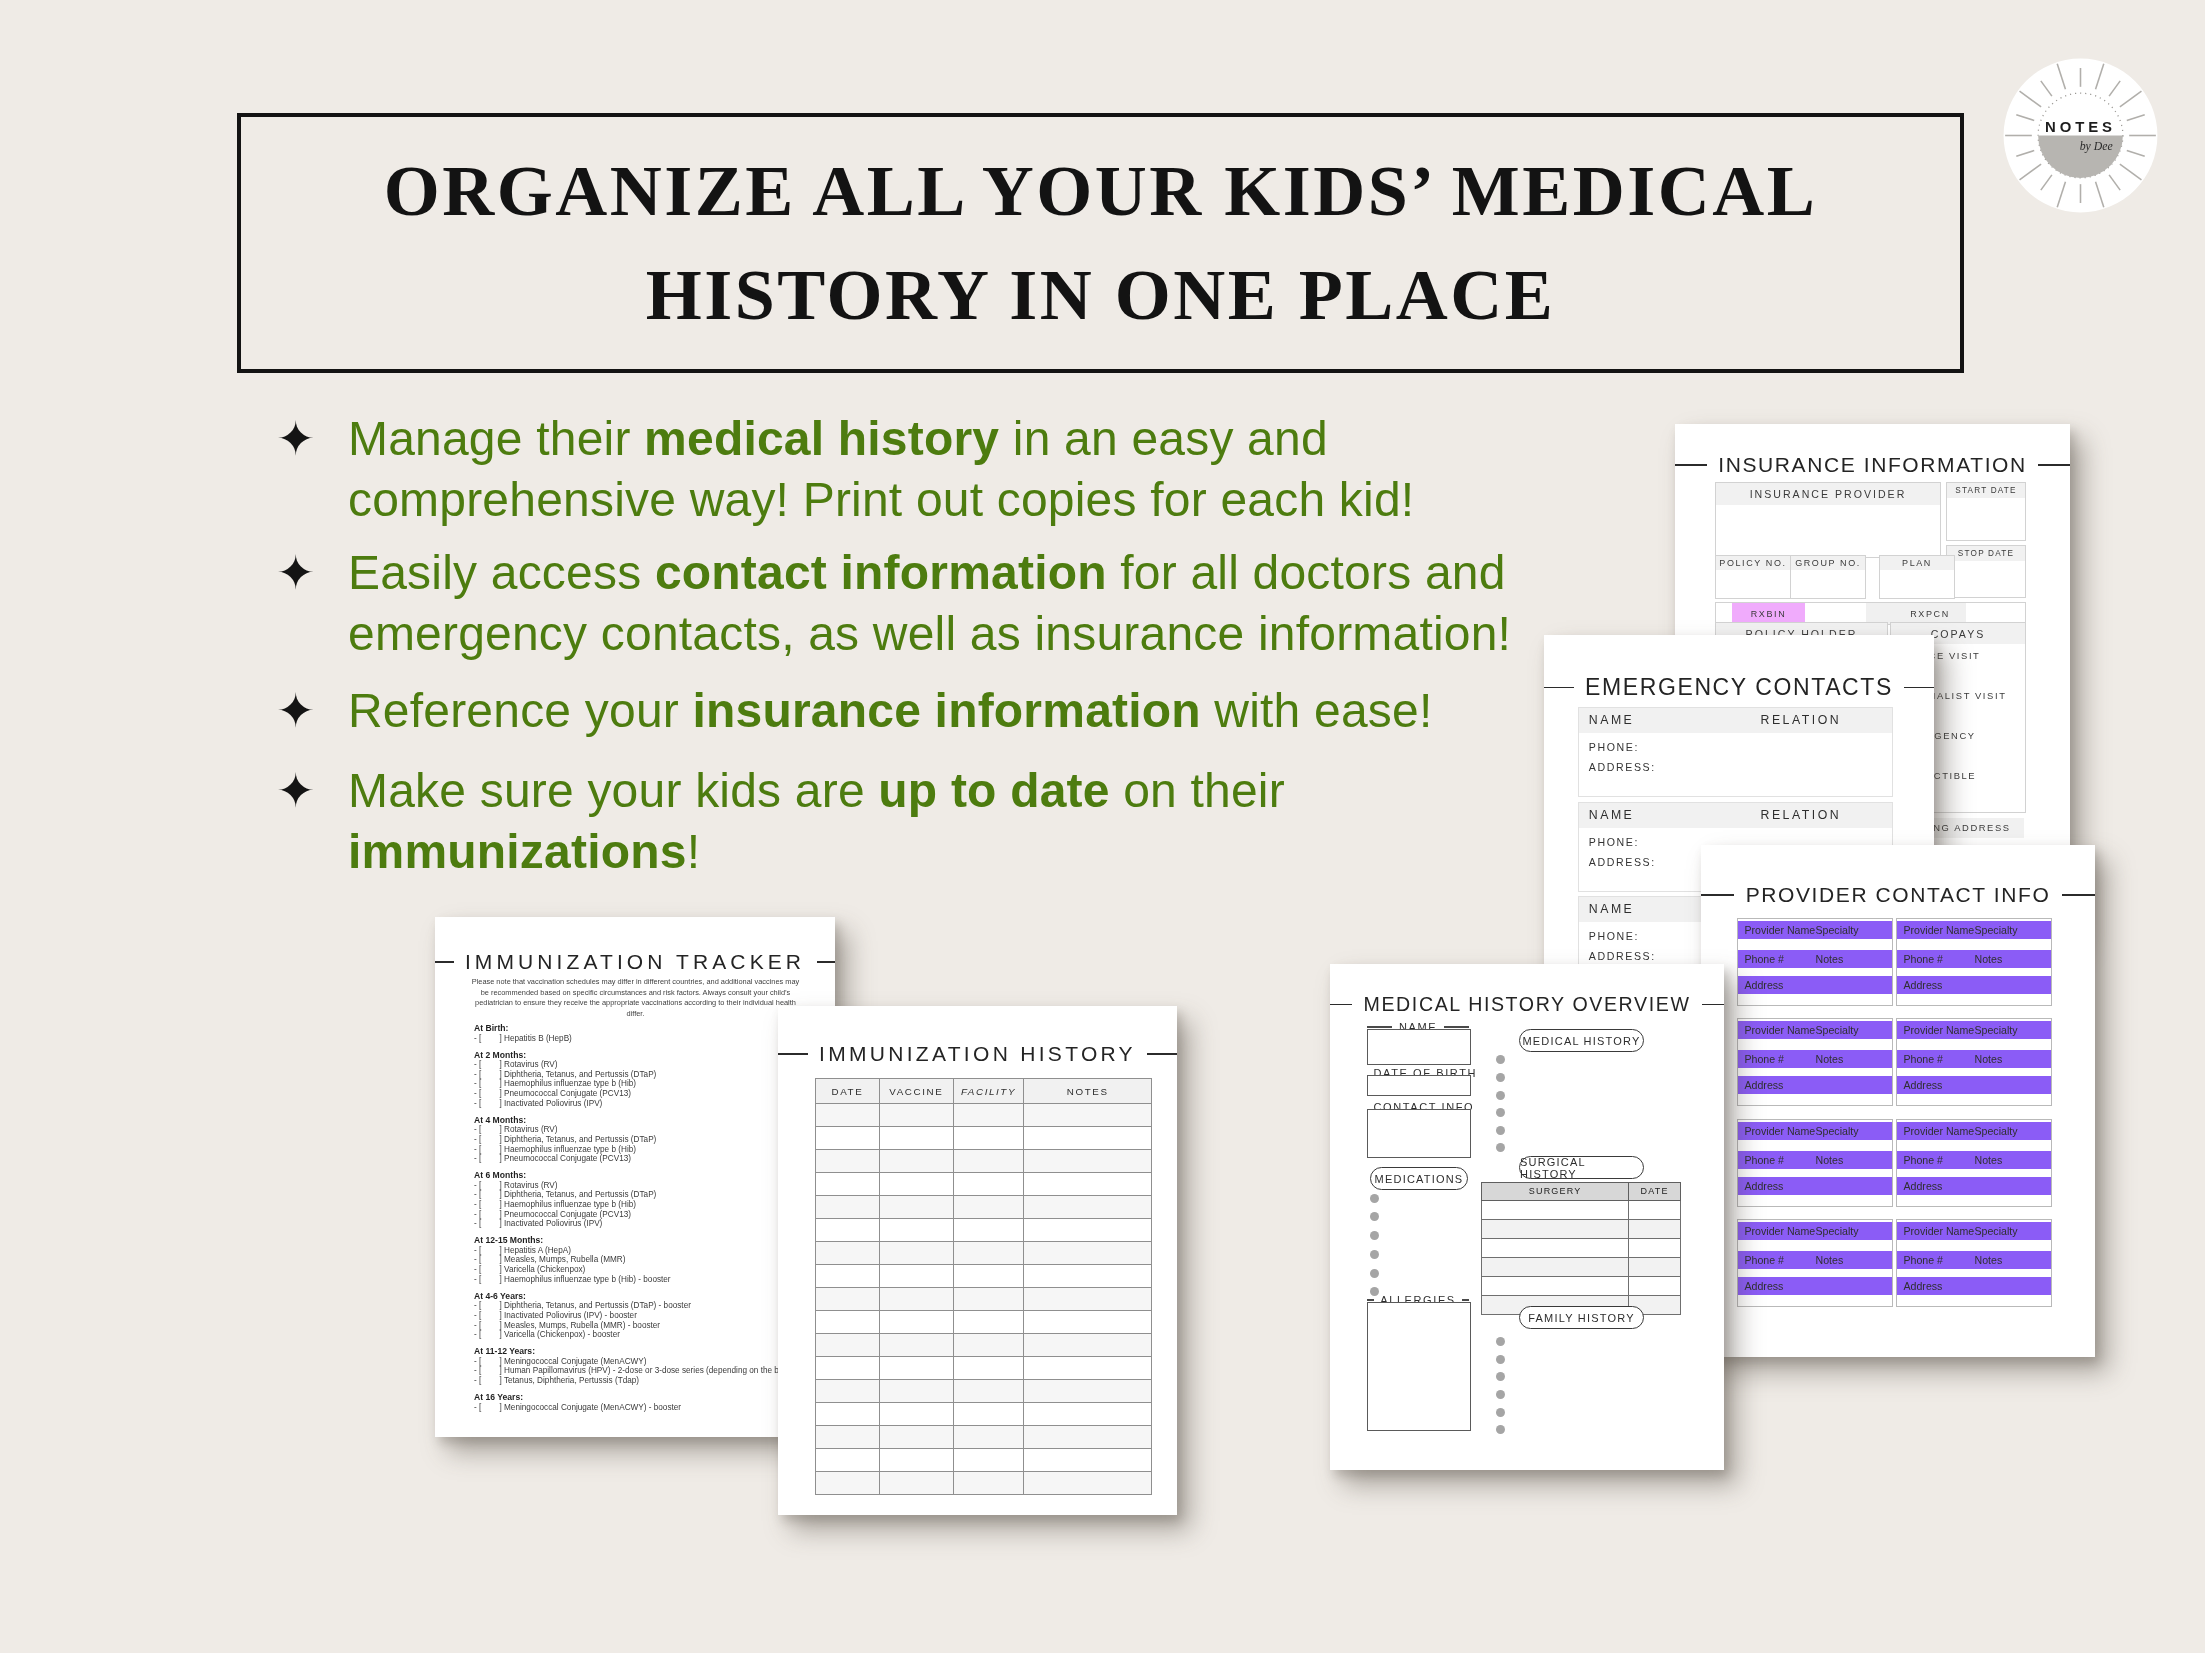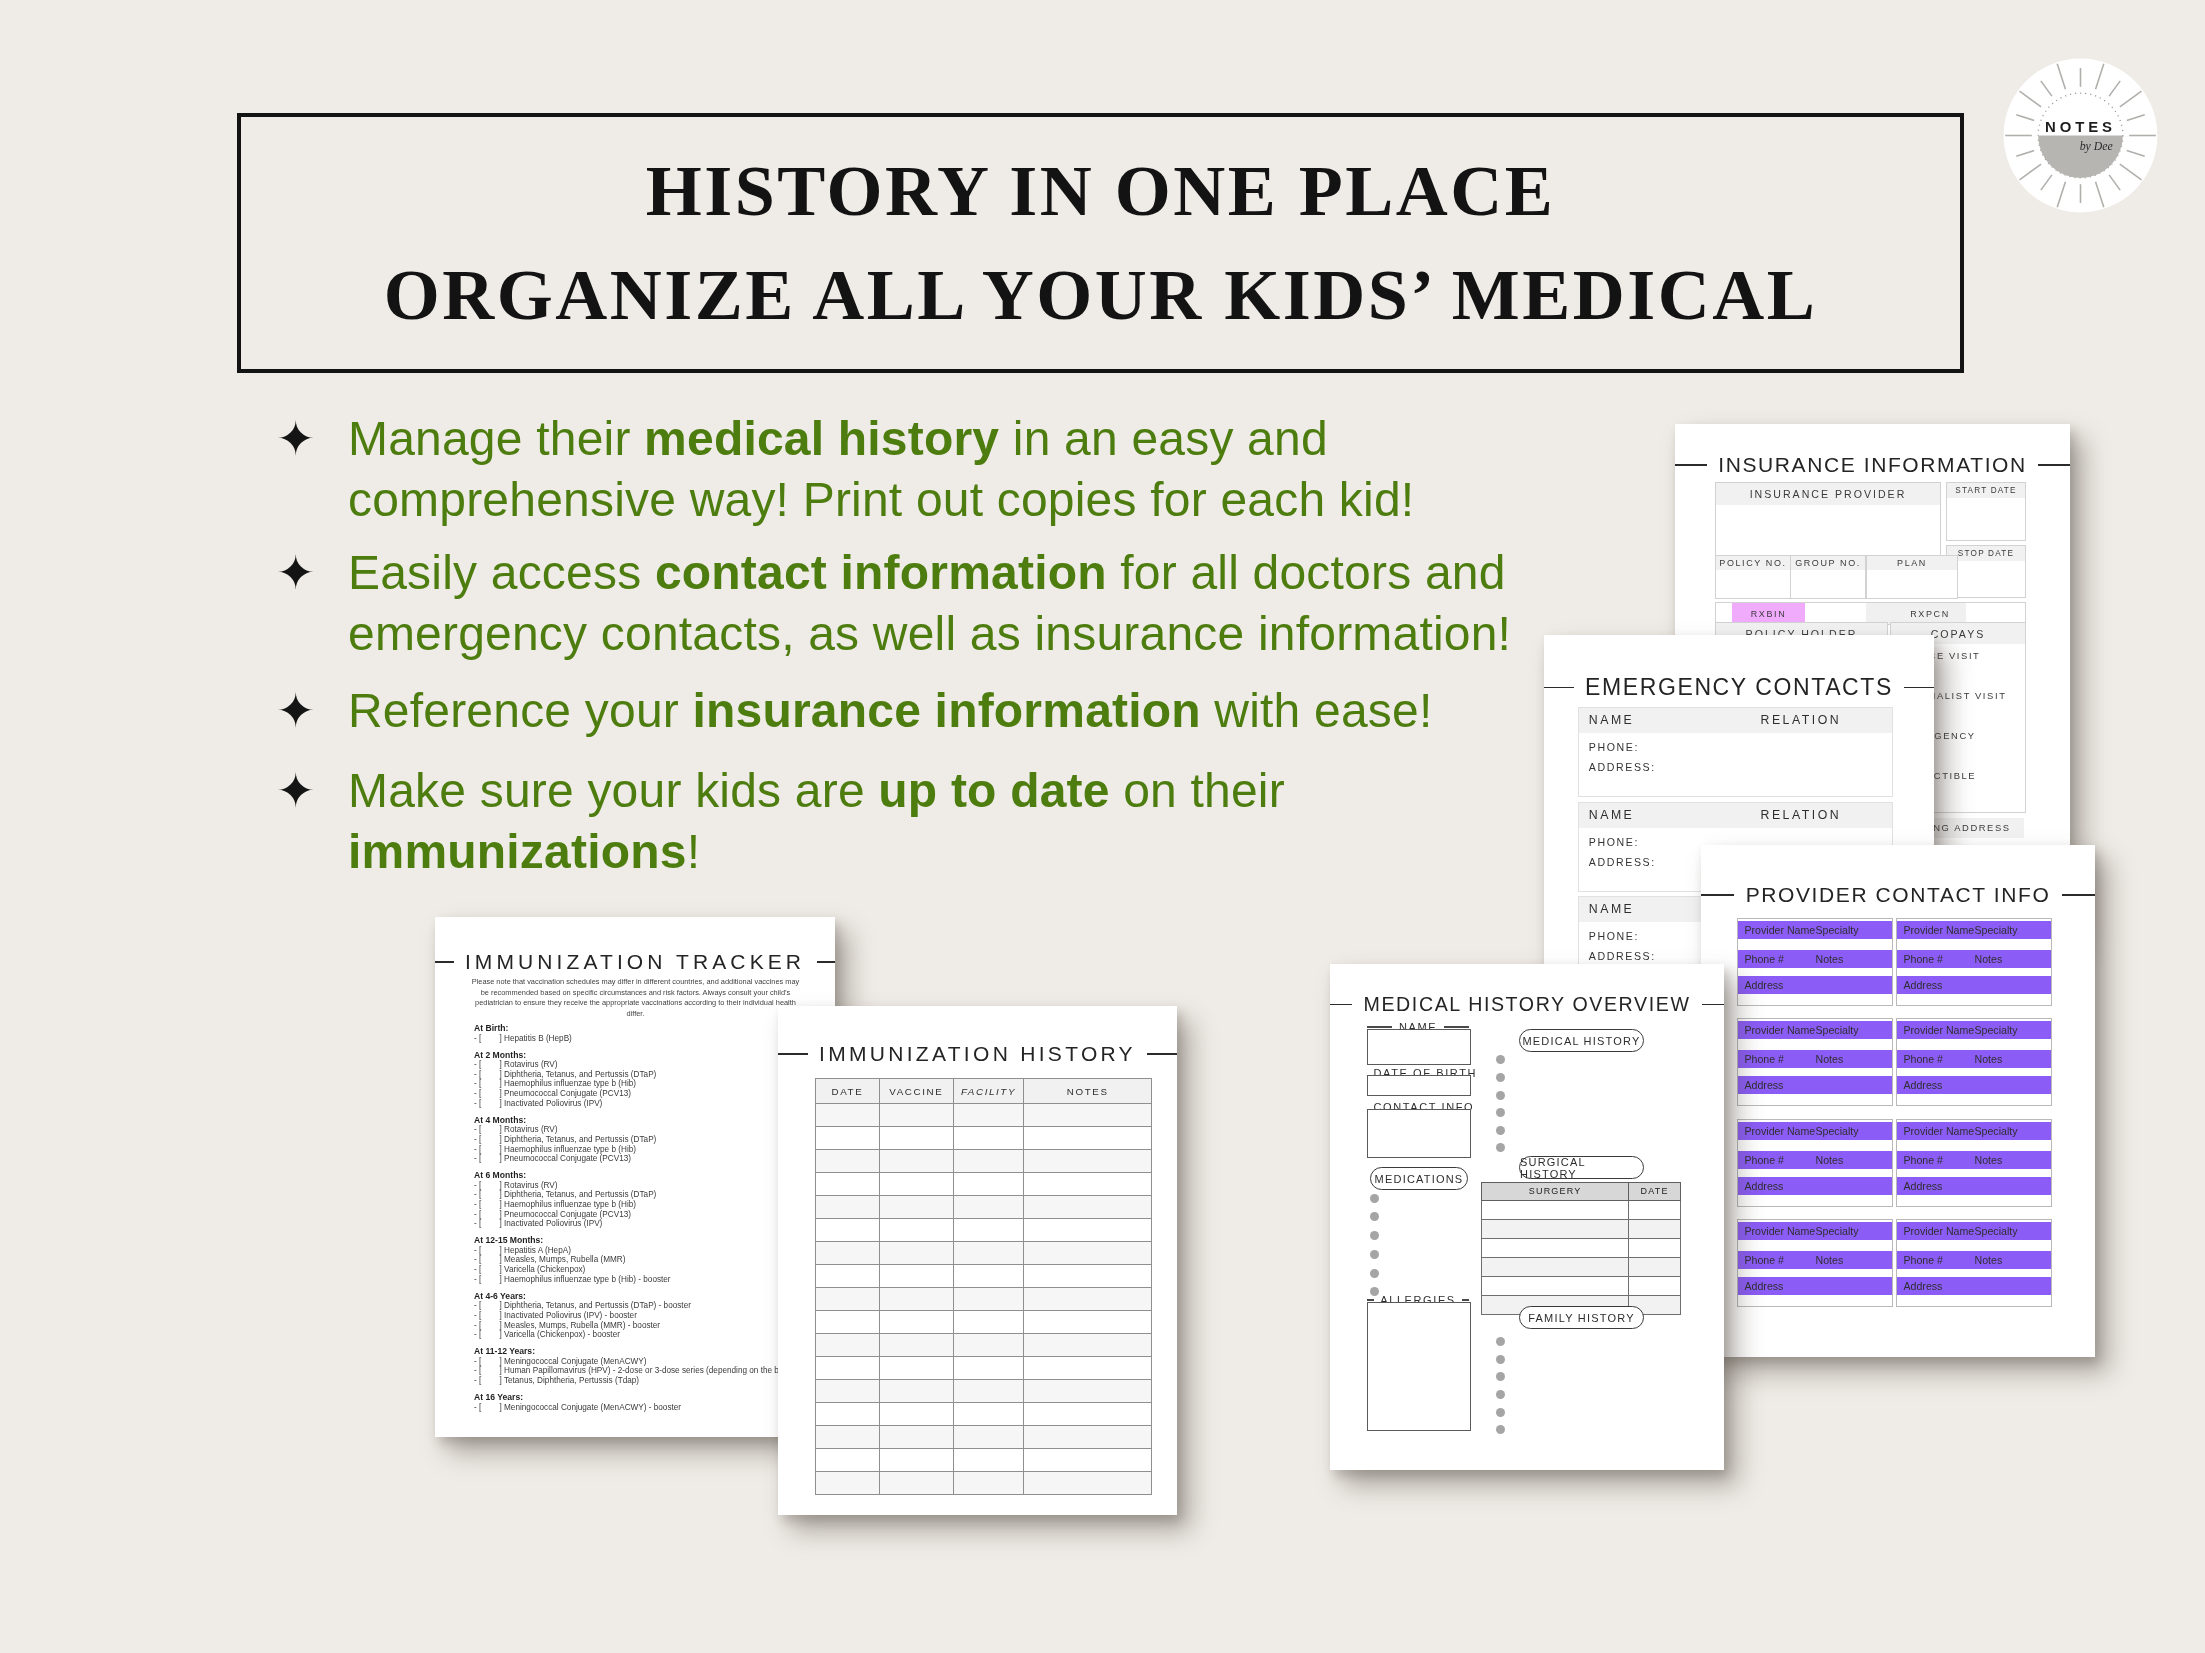--- a/index.html
+++ b/index.html
@@ -67,22 +67,22 @@
   .hi-table td{border:1.2px solid #8f8f8f;height:20px;}
   .hi-table tr:nth-child(odd) td{background:#f6f6f6;}
   .hi-table tr:nth-child(even) td{background:#fff;}
 </style>
 </head>
 <body>
 
 <div class="canvas">
 
   <div class="title-box">
+    <div class="title-line">ORGANIZE ALL YOUR KIDS’ MEDICAL</div>
     <div class="title-line">HISTORY IN ONE PLACE</div>
-    <div class="title-line">ORGANIZE ALL YOUR KIDS’ MEDICAL</div>
   </div>
 
   <div class="logo">
     <svg id="logo-svg" width="157" height="157" viewBox="0 0 200 200">
       <circle cx="100" cy="100" r="98" fill="#ffffff"></circle>
       <g id="logo-rays" stroke="#b1afab" stroke-width="2">
           <line x1="162" y1="100" x2="196" y2="100"></line>
           <line x1="158.96550401029953" y1="119.15905365124674" x2="181.7908604013832" y2="126.57546151624547"></line>
           <line x1="150.15905365124675" y1="136.44268564213334" x2="177.66563145999496" y2="156.4273842200774"></line>
           <line x1="136.44268564213334" y1="150.15905365124675" x2="150.5495316971527" y2="169.57546151624547"></line>
@@ -147,21 +147,21 @@
       <div class="ins-hdr strip" style="left:0;right:0;top:0;height:14.7px;position:absolute;font-size:8.2px;letter-spacing:1.2px;">STOP DATE</div>
     </div>
 
     <div id="ins-fields">
         <div class="lt-box" style="left: 40px; top: 131px; width: 74px; height: 42px;">
           <div class="ins-hdr strip" style="position: absolute; left: 0px; right: 0px; top: 0px; height: 14px; font-size: 9px; letter-spacing: 1.6px;">POLICY NO.</div>
         </div>
         <div class="lt-box" style="left: 115px; top: 131px; width: 74px; height: 42px;">
           <div class="ins-hdr strip" style="position: absolute; left: 0px; right: 0px; top: 0px; height: 14px; font-size: 9px; letter-spacing: 1.6px;">GROUP NO.</div>
         </div>
-        <div class="lt-box" style="left: 191px; top: 131px; width: 74px; height: 42px; padding-left: 16px;">
+        <div class="lt-box" style="left: 204px; top: 131px; width: 74px; height: 42px;">
           <div class="ins-hdr strip" style="position: absolute; left: 0px; right: 0px; top: 0px; height: 14px; font-size: 9px; letter-spacing: 1.6px;">PLAN</div>
         </div>
       </div>
 
     <div class="lt-box" style="left:40px;top:178px;width:309px;height:21px;">
       <div class="ins-hdr" style="position:absolute;left:16px;top:0;width:73px;height:21px;font-size:9px;letter-spacing:1.6px;background:#f0abfc;">RXBIN</div>
       <div class="ins-hdr" style="position:absolute;left:150px;top:0;width:72px;height:21px;font-size:9px;letter-spacing:1.6px;background:#f0f0f0;padding-left:28px;">RXPCN</div>
     </div>
 
     <div class="lt-box" style="left:40px;top:198px;width:171px;height:189px;">

